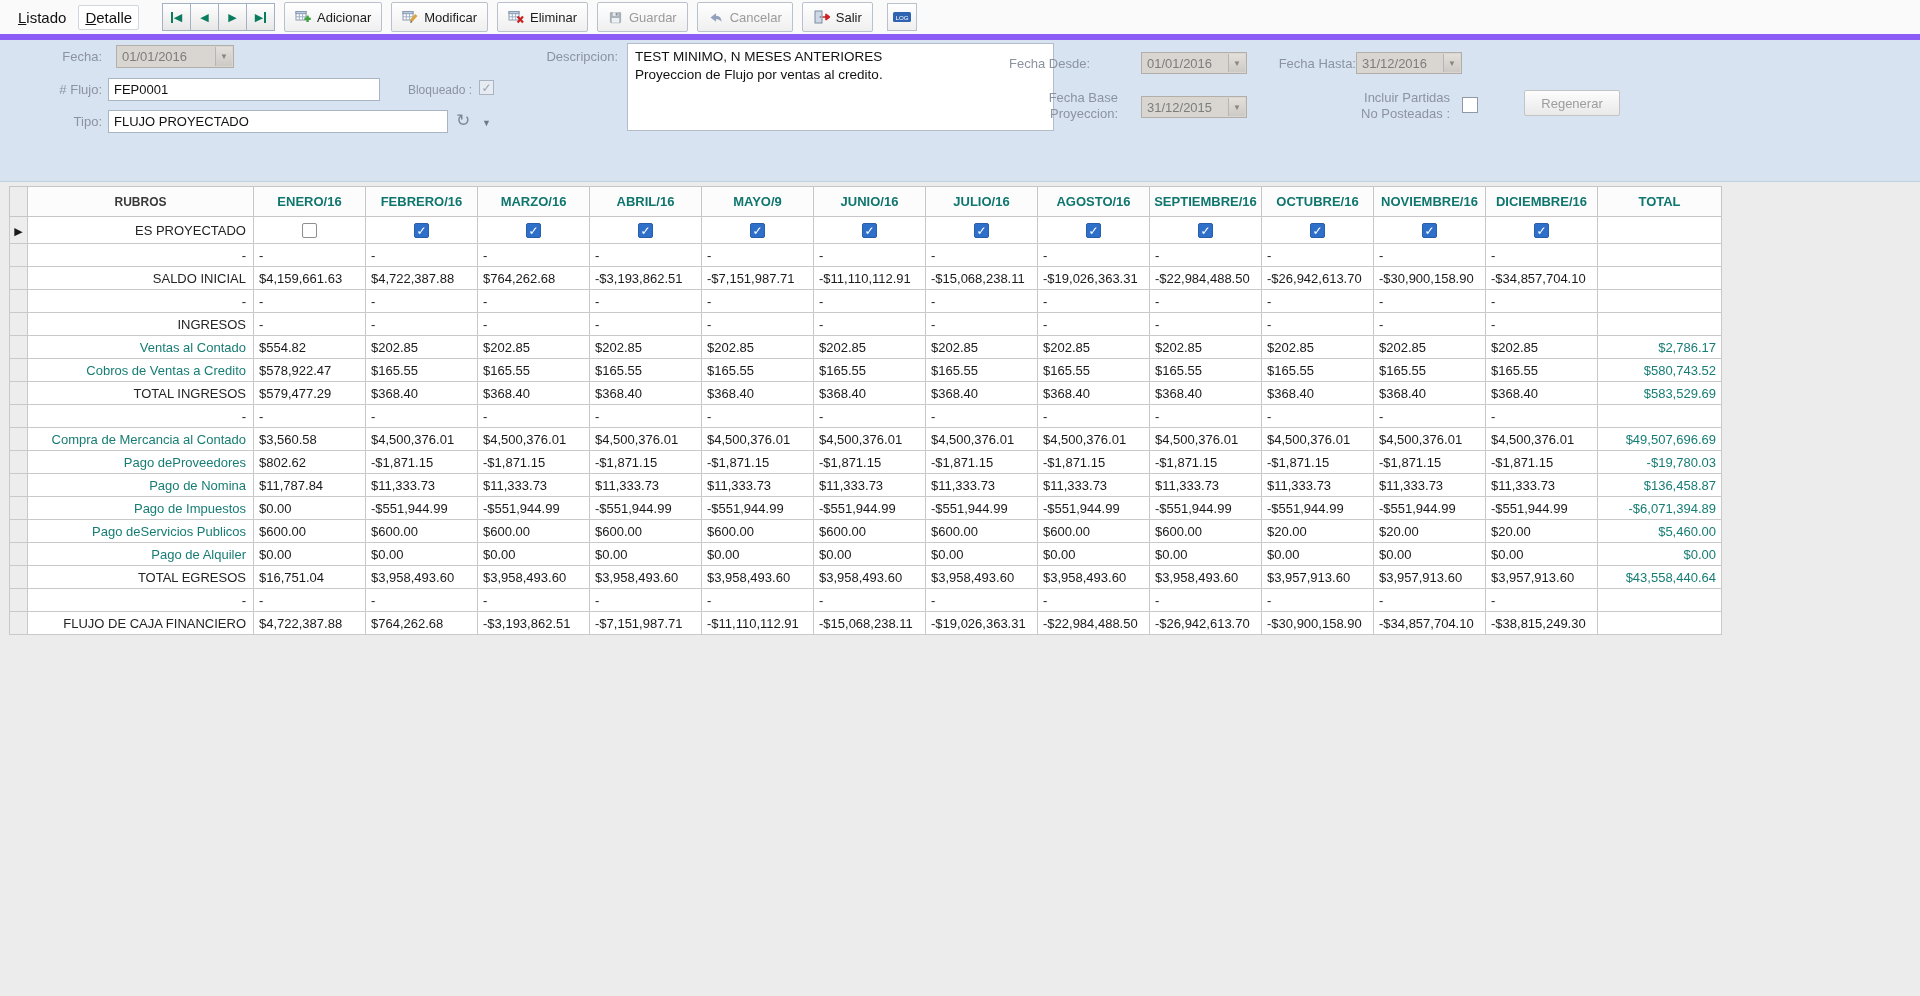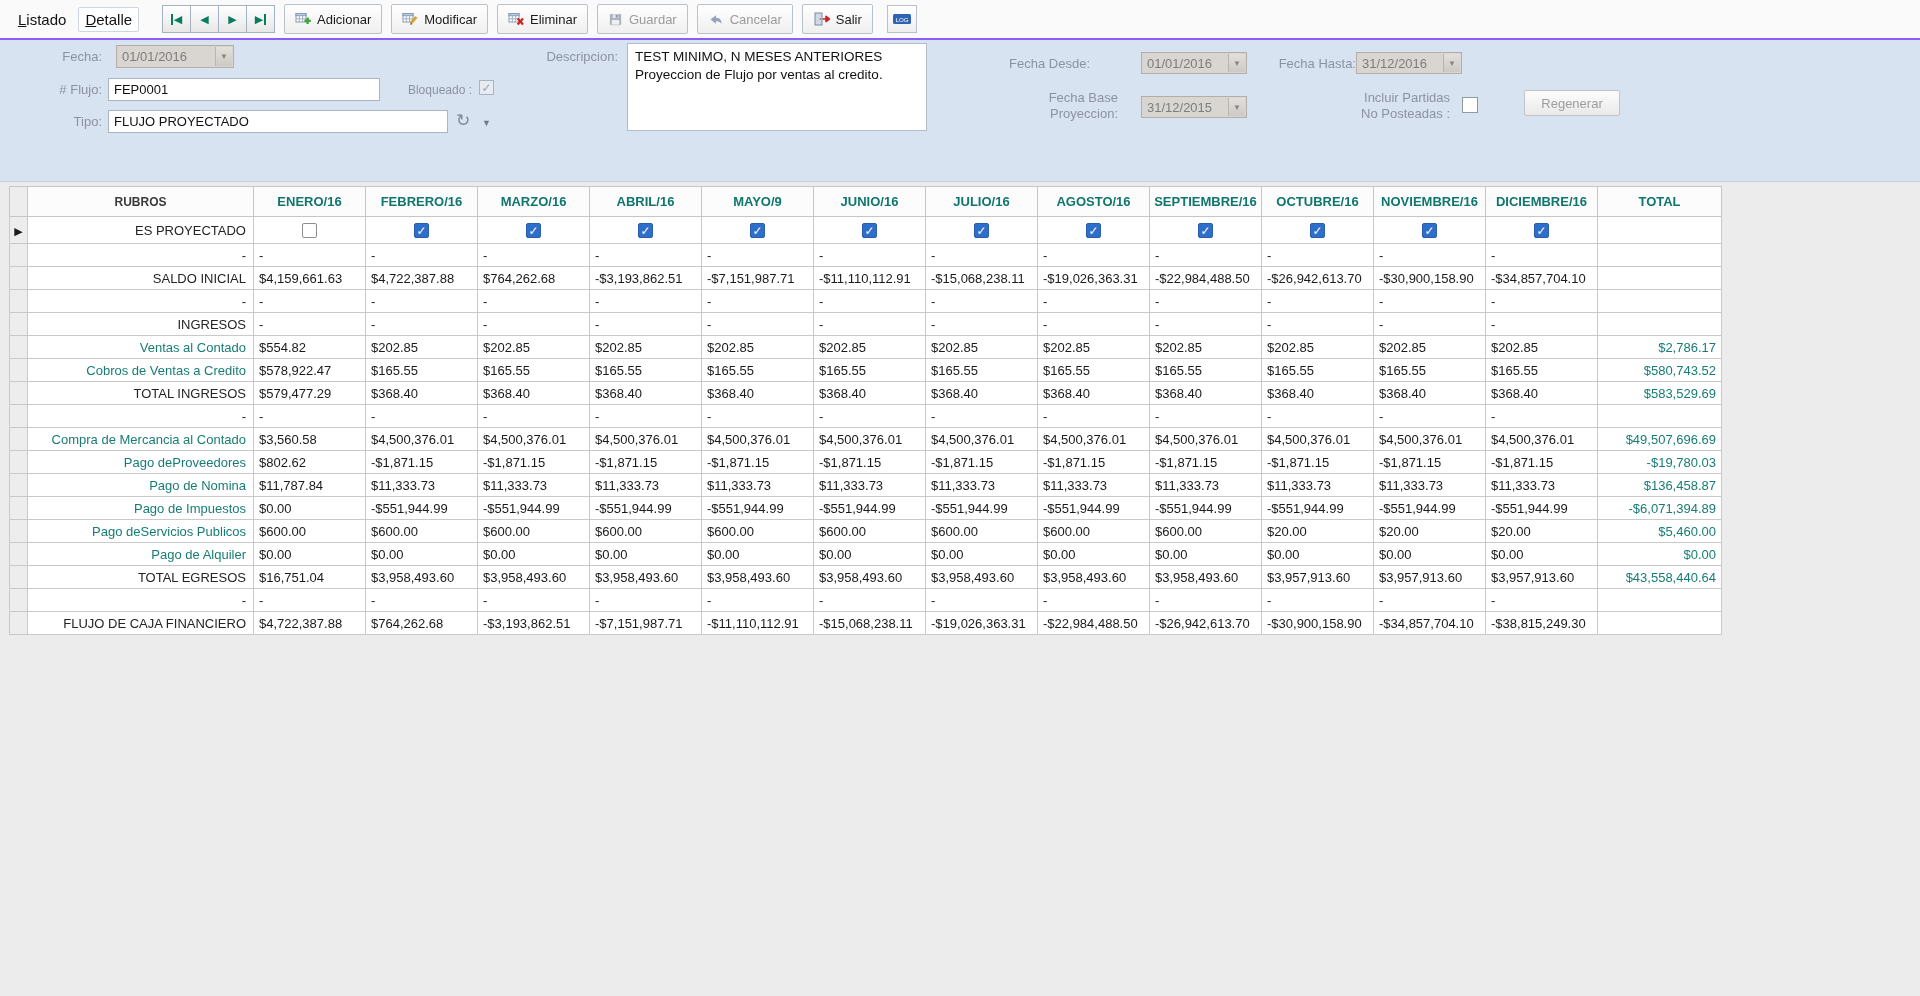--- a/index.html
+++ b/index.html
@@ -8,21 +8,21 @@
     position: relative;
     font-family: "Liberation Sans", sans-serif;
     background: #ececec;
     font-size: 13px;
     color: #222;
   }
 
   
   .toolbar {
     position: absolute; left:0; top:0; width:1920px; height:40px;
-    background: #fafafa; border-bottom: 2px solid #8b5cf6;
+    background: #fafafa; border-bottom: 6px solid #8b5cf6;
     display: flex; align-items: center; padding-left: 12px;
   }
   .tab {
     display:inline-block; font-size:15px; color:#111;
     padding: 3px 6px; margin-right: 6px; cursor: default;
   }
   .tab::first-letter { text-decoration: underline; }
   .tab.active { background:#ffffff; border:1px solid #cfd6de; border-radius:2px; }
   .navgroup { display:flex; margin-left: 18px; }
   .navbtn {
@@ -251,21 +251,21 @@
   <div class="fcheck graychecked" style="left:479px; top:40px; width:15px; height:15px;">✓</div>
 
   <div class="flabel" style="left:20px; top:74px; width:82px;">Tipo:</div>
   <div class="field" style="left:108px; top:70px; width:340px; height:23px;">
     <span>FLUJO PROYECTADO</span>
   </div>
   <span class="refresh-glyph" style="left:456px; top:72px;">↻</span>
   <span class="caret-glyph" style="left:482px; top:78px;">▼</span>
 
   <div class="flabel" style="left:530px; top:9px; width:88px;">Descripcion:</div>
-  <div class="descbox" style="left:627px; top:3px; width:300px; height:88px;">TEST MINIMO,  N MESES ANTERIORES
+  <div class="descbox" style="left:627px; top:3px; width:427px; height:88px;">TEST MINIMO,  N MESES ANTERIORES
 Proyeccion de Flujo por ventas al credito.</div>
 
   <div class="flabel" style="left:972px; top:16px; width:118px;">Fecha Desde:</div>
   <div class="field combo disabled" style="left:1133px; top:12px; width:106px; height:22px;">
     <span>01/01/2016</span>
     <span class="caretbox">▼</span>
   </div>
 
   <div class="flabel" style="left:1258px; top:16px; width:98px;">Fecha Hasta:</div>
   <div class="field combo disabled" style="left:1348px; top:12px; width:106px; height:22px;">

